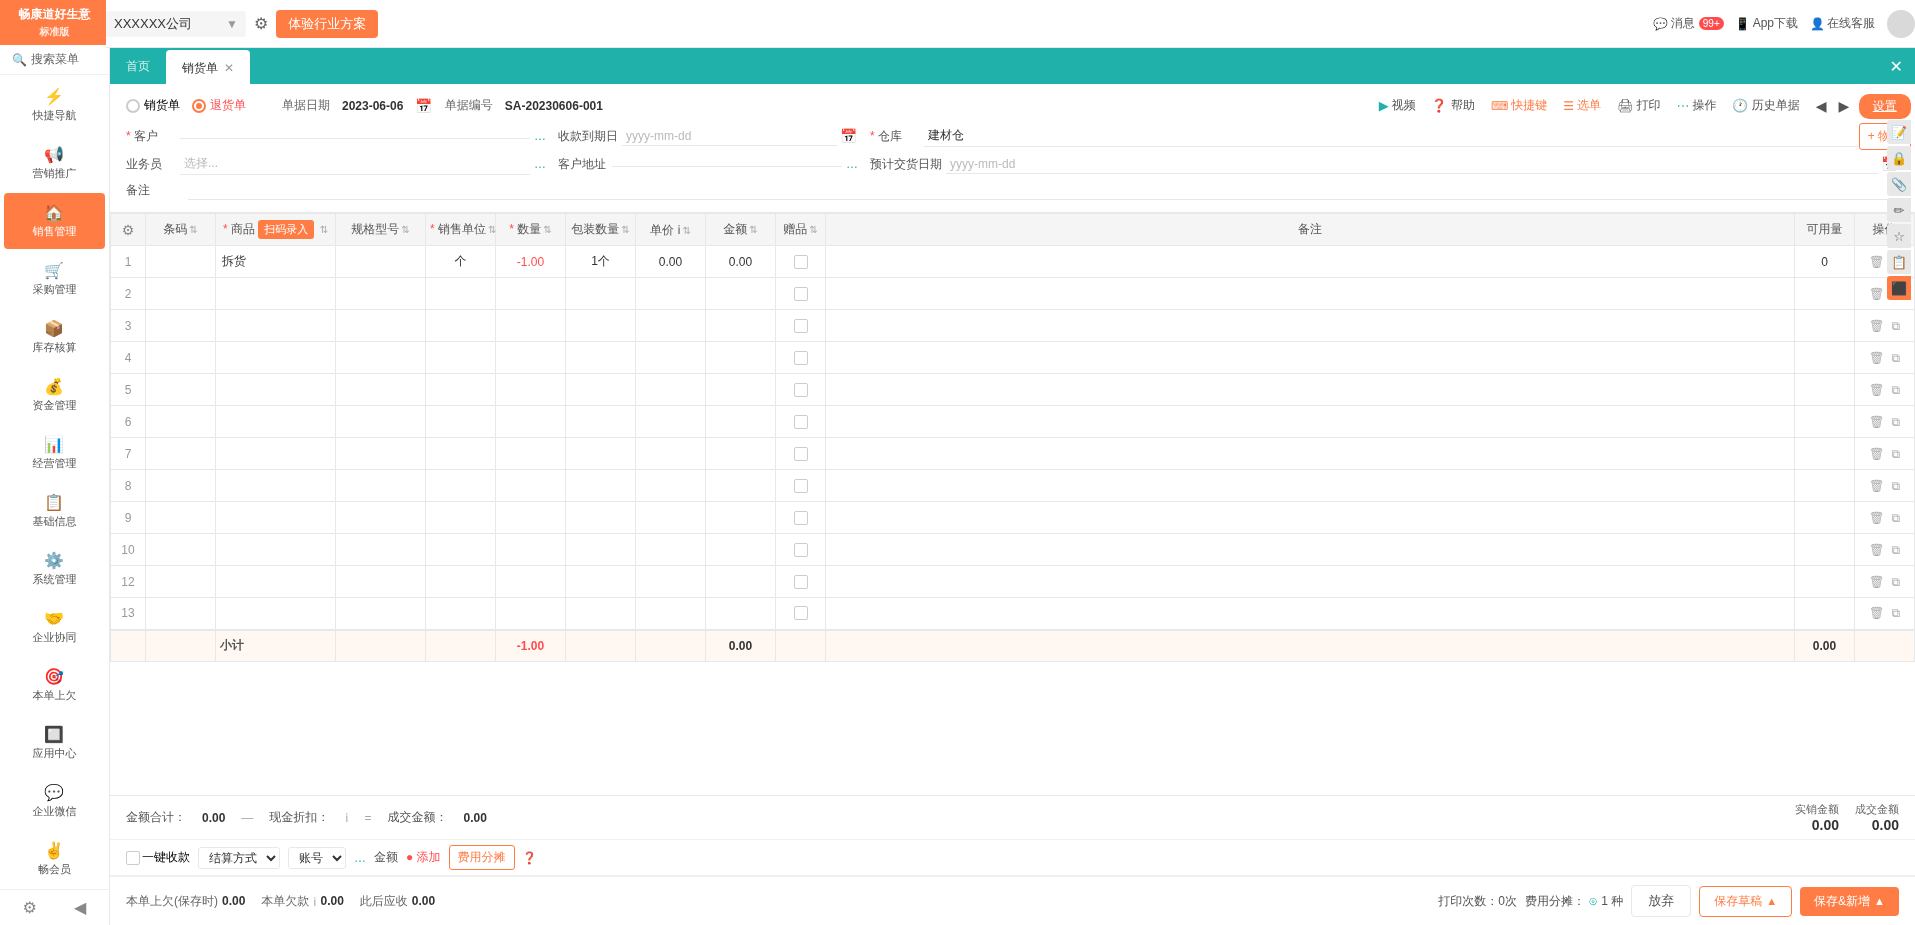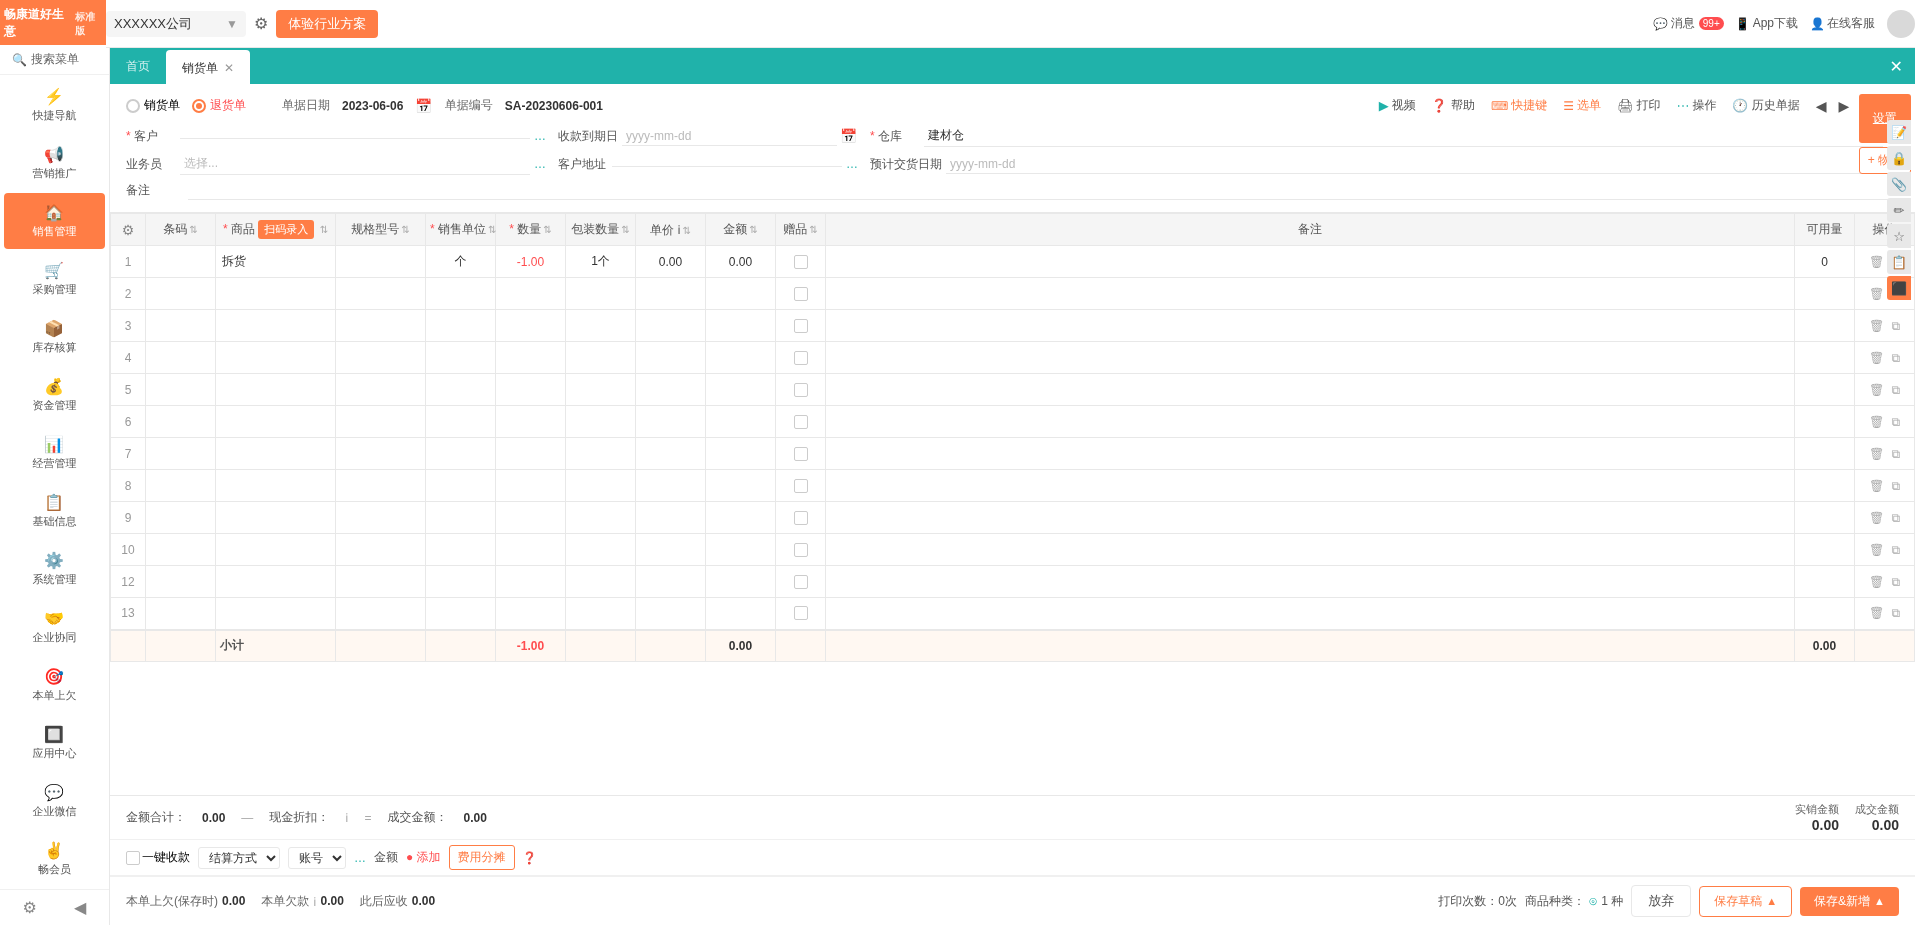--- a/index.html
+++ b/index.html
@@ -7,21 +7,21 @@
 
     
     .sidebar {
       position: fixed; left: 0; top: 0; width: 110px; height: 925px;
       background: #fff; border-right: 1px solid #e8e8e8;
       display: flex; flex-direction: column;
     }
     .sidebar-logo {
       background: #ff7d45; height: 48px; display: flex; align-items: center; justify-content: center;
       color: #fff; font-weight: bold; font-size: 13px; padding: 4px;
-      flex-direction: row; cursor: pointer;
+      flex-direction: column; cursor: pointer;
     }
     .sidebar-search {
       display: flex; align-items: center; padding: 6px 8px; border-bottom: 1px solid #f0f0f0;
       cursor: pointer; color: #666;
     }
     .sidebar-search span { margin-left: 4px; }
     .sidebar-item {
       display: flex; flex-direction: column; align-items: center; justify-content: center;
       padding: 10px 4px; cursor: pointer; color: #555; border-radius: 4px; margin: 2px 4px;
       transition: background 0.2s;
@@ -113,22 +113,22 @@
     .toolbar-nav-btn { cursor: pointer; color: #555; font-size: 14px; padding: 2px 4px; }
     .layout-btns { display: flex; gap: 2px; }
     .layout-btn { cursor: pointer; color: #555; font-size: 16px; padding: 2px; }
     .layout-btn.active { color: #ff7d45; }
 
     .side-action-btns {
       position: absolute; right: 0; top: 10px;
       display: flex; flex-direction: column; gap: 4px; padding-right: 4px;
     }
     .action-btn-orange {
-      background: #ff7d45; color: #fff; border: none; border-radius: 3px;
-      padding: 16px 8px; cursor: pointer; font-size: 12px; white-space: nowrap; text-decoration: underline;
+      background: #ff7d45; color: #fff; border: none; border-radius: 10px;
+      padding: 4px 8px; cursor: pointer; font-size: 12px; white-space: nowrap; text-decoration: underline;
     }
     .action-btn-outline {
       background: #fff; color: #ff7d45; border: 1px solid #ff7d45; border-radius: 3px;
       padding: 4px 8px; cursor: pointer; font-size: 12px; white-space: nowrap;
     }
 
     
     .fields-row {
       display: flex; align-items: center; margin-bottom: 6px; gap: 12px;
     }
@@ -841,21 +841,21 @@
         <span class="bottom-stat-info">ℹ</span>
         <span class="bottom-stat-value">0.00</span>
       </div>
       <div class="bottom-stat">
         <span class="bottom-stat-label">此后应收</span>
         <span class="bottom-stat-value">0.00</span>
       </div>
       <div class="bottom-right">
         <span class="print-count">打印次数：0次</span>
         <span class="product-count">
-          <span>商品种类：</span>
+          <span>费用分摊：</span>
           <span style="color:#20b2aa;cursor:pointer;">⊙</span>
           <span>1 种</span>
         </span>
         <button class="discard-btn">放弃</button>
         <button class="save-draft-btn">
           <span>保存草稿</span>
           <span class="btn-arrow">▲</span>
         </button>
         <button class="save-new-btn">
           <span>保存&amp;新增</span>

